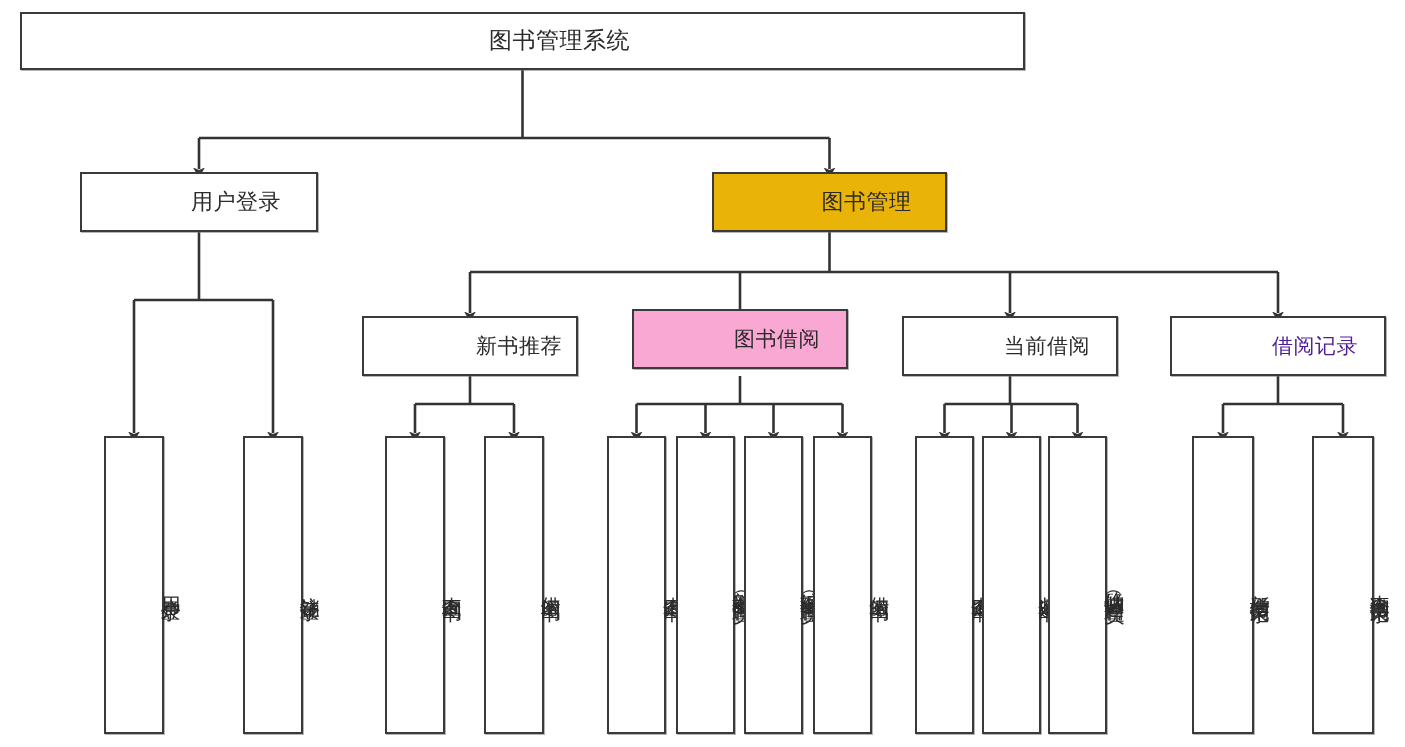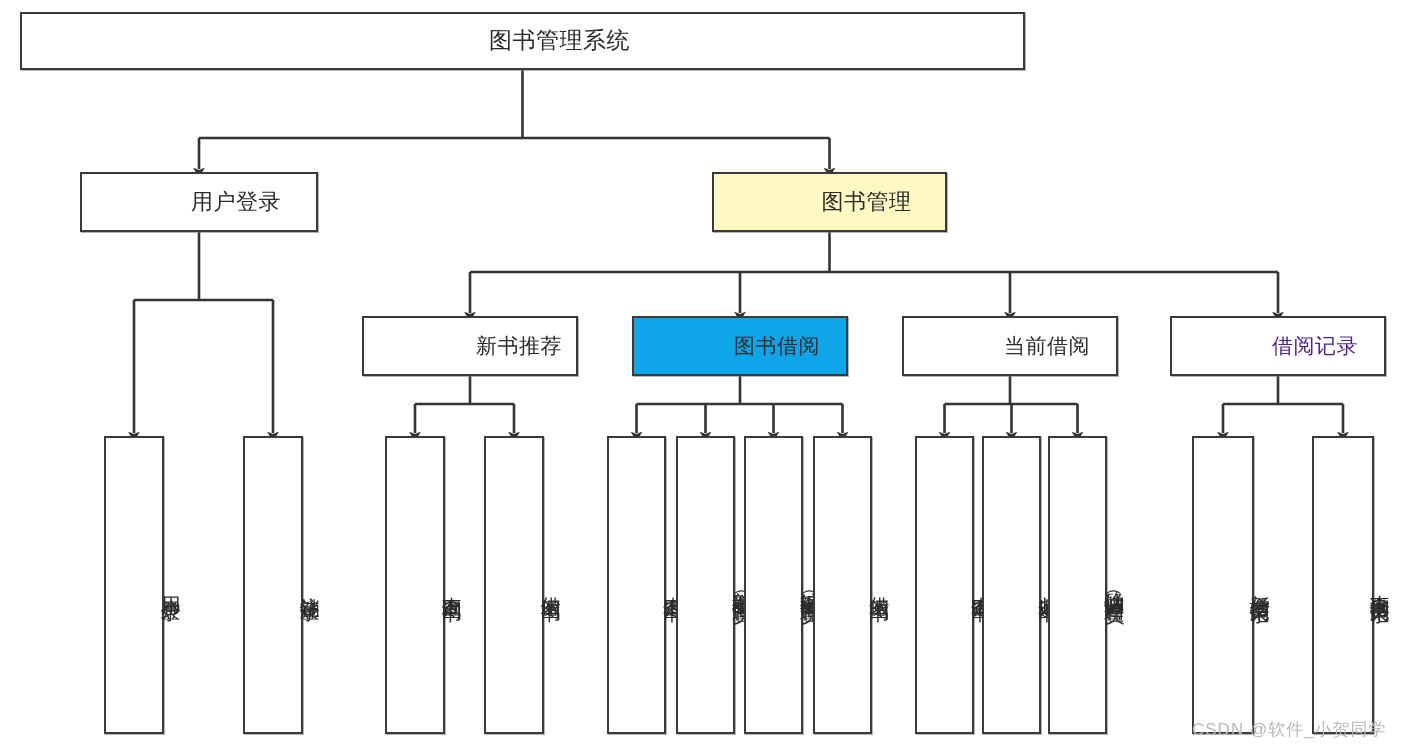--- a/index.html
+++ b/index.html
@@ -98,27 +98,27 @@
       </g>
   </svg>
 
   <div id="nodes-layer">
       <div class="node-box level1" style="left: 20px; top: 12px; width: 1005px; height: 58px; border-color: rgb(58, 58, 58); background: rgb(255, 255, 255);">
         <div class="node-label" style="color: rgb(43, 43, 43);">图书管理系统</div>
       </div>
       <div class="node-box level2" style="left: 80px; top: 172px; width: 238px; height: 60px; border-color: rgb(58, 58, 58); background: rgb(255, 255, 255);">
         <div class="node-label" style="color: rgb(43, 43, 43);">用户登录</div>
       </div>
-      <div class="node-box level2" style="left: 712px; top: 172px; width: 235px; height: 60px; border-color: rgb(58, 58, 58); background: #fef9c3; text-align: right;">
+      <div class="node-box level2" style="left: 712px; top: 172px; width: 235px; height: 60px; border-color: rgb(58, 58, 58); background: #eab308; text-align: right;">
         <div class="node-label" style="color: rgb(43, 43, 43);">图书管理</div>
       </div>
       <div class="node-box level3" style="left: 362px; top: 316px; width: 216px; height: 60px; border-color: rgb(58, 58, 58); background: rgb(255, 255, 255);">
         <div class="node-label" style="color: rgb(43, 43, 43); padding-left: 12px;">新书推荐</div>
       </div>
-      <div class="node-box level3" style="left: 632px; top: 316px; width: 216px; height: 60px; border-color: rgb(58, 58, 58); background: #0ea5e9;">
+      <div class="node-box level3" style="left: 632px; top: 309px; width: 216px; height: 60px; border-color: rgb(58, 58, 58); background: #f9a8d4;">
         <div class="node-label" style="color: rgb(43, 43, 43);">图书借阅</div>
       </div>
       <div class="node-box level3" style="left: 902px; top: 316px; width: 216px; height: 60px; border-color: rgb(58, 58, 58); background: rgb(255, 255, 255);">
         <div class="node-label" style="color: rgb(43, 43, 43); border-radius: 18px;">当前借阅</div>
       </div>
       <div class="node-box level3" style="left: 1170px; top: 316px; width: 216px; height: 60px; border-color: rgb(58, 58, 58); background: rgb(255, 255, 255);">
         <div class="node-label" style="color: #4c1d95;">借阅记录</div>
       </div>
       <div class="node-box level4 vertical" style="left: 104px; top: 436px; width: 60px; height: 298px; border-color: rgb(58, 58, 58); background: rgb(255, 255, 255);">
         <div class="node-label" style="color: rgb(43, 43, 43);">用户登录</div>
@@ -154,14 +154,13 @@
         <div class="node-label" style="color: rgb(43, 43, 43);">确认归还（管理员）</div>
       </div>
       <div class="node-box level4 vertical" style="left: 1192px; top: 436px; width: 62px; height: 298px; border-color: rgb(58, 58, 58); background: rgb(255, 255, 255);">
         <div class="node-label" style="color: rgb(43, 43, 43);">新增借阅记录</div>
       </div>
       <div class="node-box level4 vertical" style="left: 1312px; top: 436px; width: 62px; height: 298px; border-color: rgb(58, 58, 58); background: rgb(255, 255, 255);">
         <div class="node-label" style="color: rgb(43, 43, 43);">查询借阅记录</div>
       </div>
     </div>
 
-  <div id="watermark" style="left: 1192px; top: 718px; color: rgb(184, 184, 184);">CSDN @软件_小贺同学</div>
 </div>
 
 </body></html>

